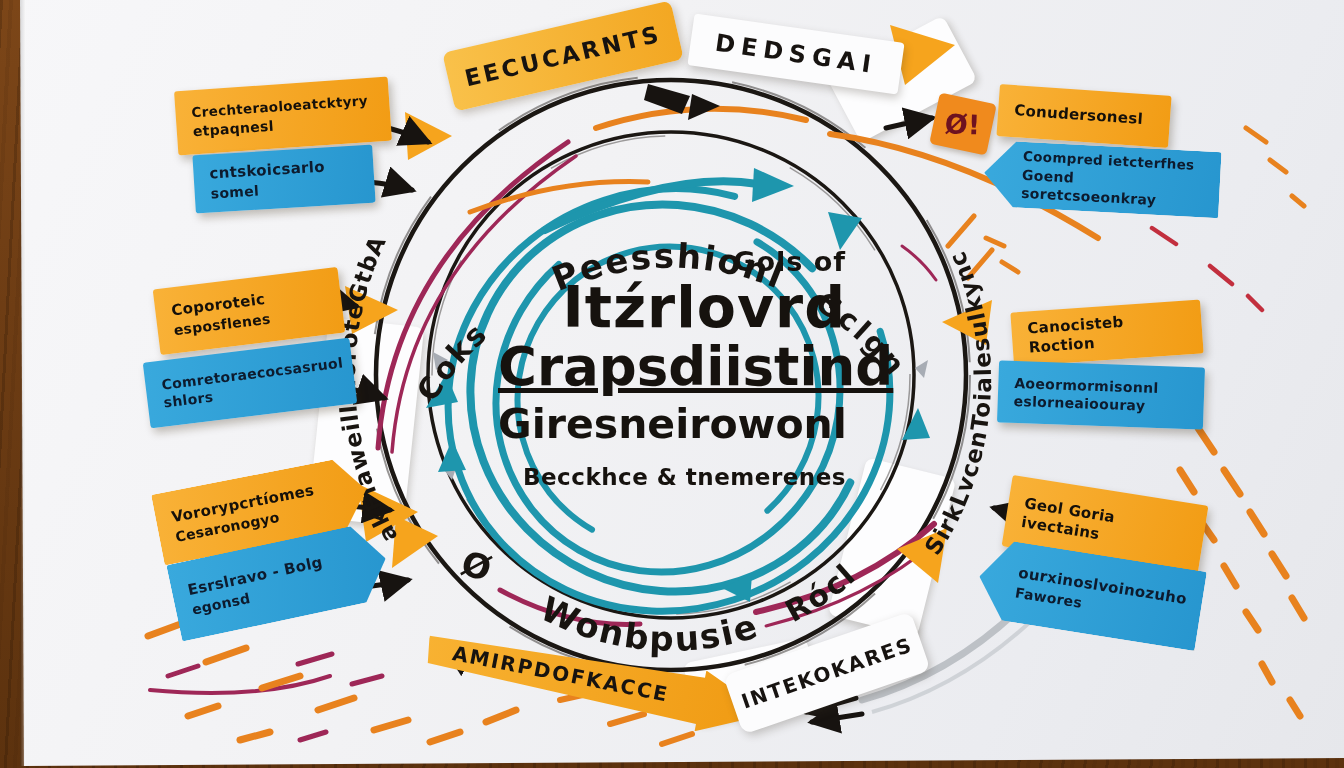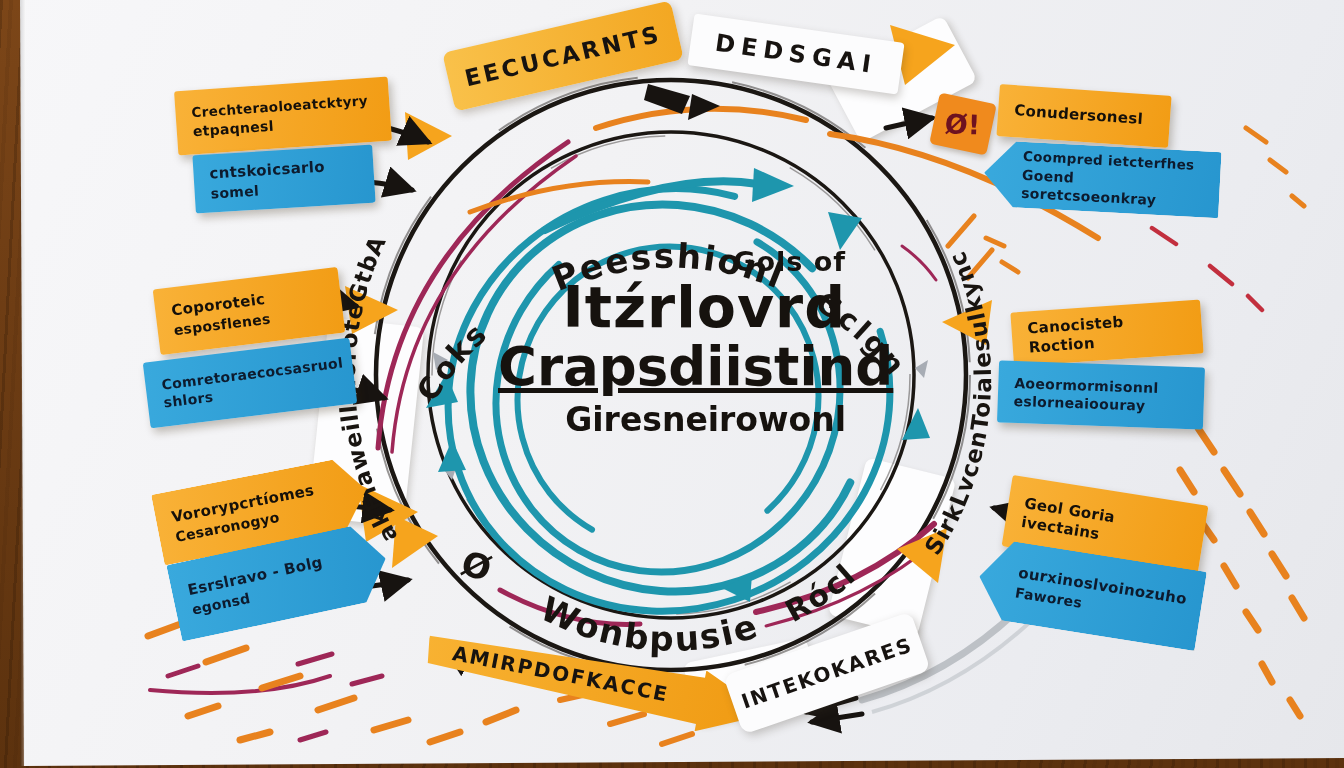--- a/index.html
+++ b/index.html
@@ -32,21 +32,21 @@
           box-shadow:2px 4px 8px rgba(60,40,10,.25);}
   .banner.white{background:#fcfcfd;box-shadow:2px 4px 9px rgba(60,50,40,.25);border-radius:4px;}
   .banner.arrow{background:linear-gradient(95deg,#f8b232,#f09a12);
           clip-path:polygon(0 30%,80% 12%,80% 0,100% 50%,80% 100%,80% 88%,1% 74%);
           box-shadow:none;justify-content:flex-start;padding-left:26px;}
   .center-title{position:absolute;left:498px;top:246px;width:348px;text-align:right;
           color:#16120e;z-index:5;}
   .center-title .c1{font-size:27px;font-weight:bold;letter-spacing:1px;}
   .center-title .c2{font-size:57px;font-weight:bold;letter-spacing:1px;line-height:1.08;}
   .center-title .c3{font-size:53px;font-weight:bold;letter-spacing:0px;line-height:1.05;text-decoration:underline;}
-  .center-title .c4{font-size:33px;font-weight:bold;margin-top:6px;}
+  .center-title .c4{font-size:41px;font-weight:bold;margin-top:6px;}
   .center-title .c5{font-size:23px;font-weight:bold;margin-top:16px;letter-spacing:.5px;}
   .doodle{position:absolute;font-weight:bold;}
   .ring-word{font-family:"DejaVu Sans",sans-serif;font-weight:bold;fill:#181410;}
 </style>
 </head>
 <body>
 
 <div class="stage">
   <div class="paper"></div>
   <div class="paper-edge"></div>
@@ -238,14 +238,15 @@
   </div>
   <div class="banner white" style="left:728px;top:642px;width:198px;height:62px;transform:rotate(-19deg);font-size:20px;letter-spacing:2px;border-radius:10px">
     <span>INTEKOKARES</span>
   </div>
 
   <div class="center-title">
     <div class="c1">Gols of</div>
     <div class="c2">Itźrlovrd</div>
     <div class="c3">Crapsdiistind</div>
     <div class="c4">Giresneirowonl</div>
+    <div class="c5">Becckhce &amp; tnemerenes</div>
   </div>
 </div>
 
 </body></html>

